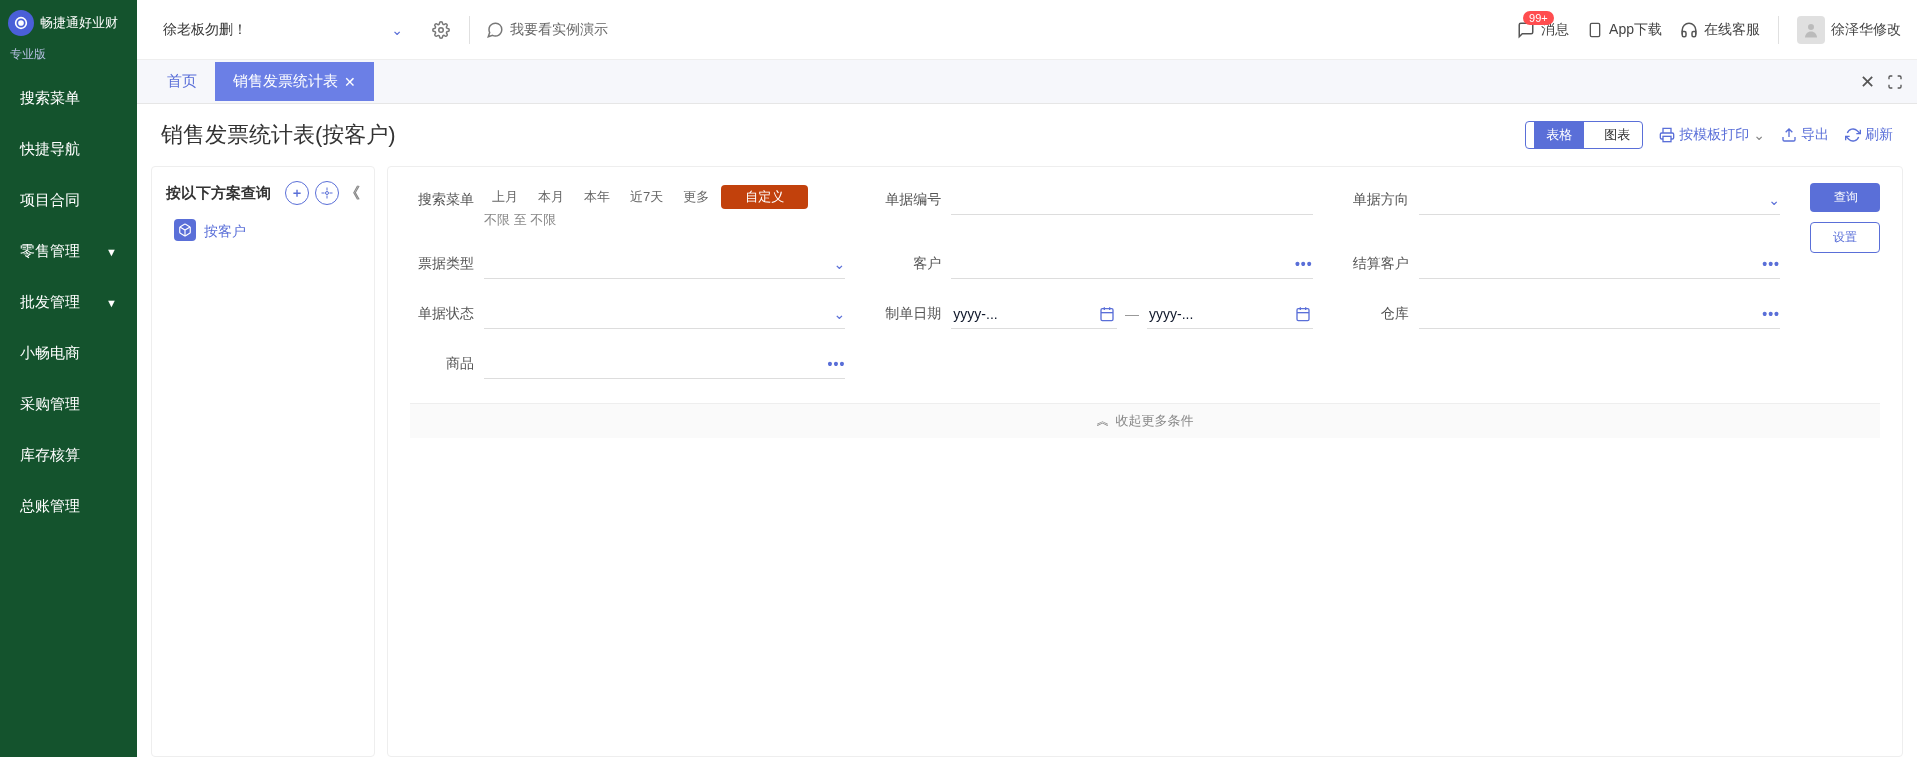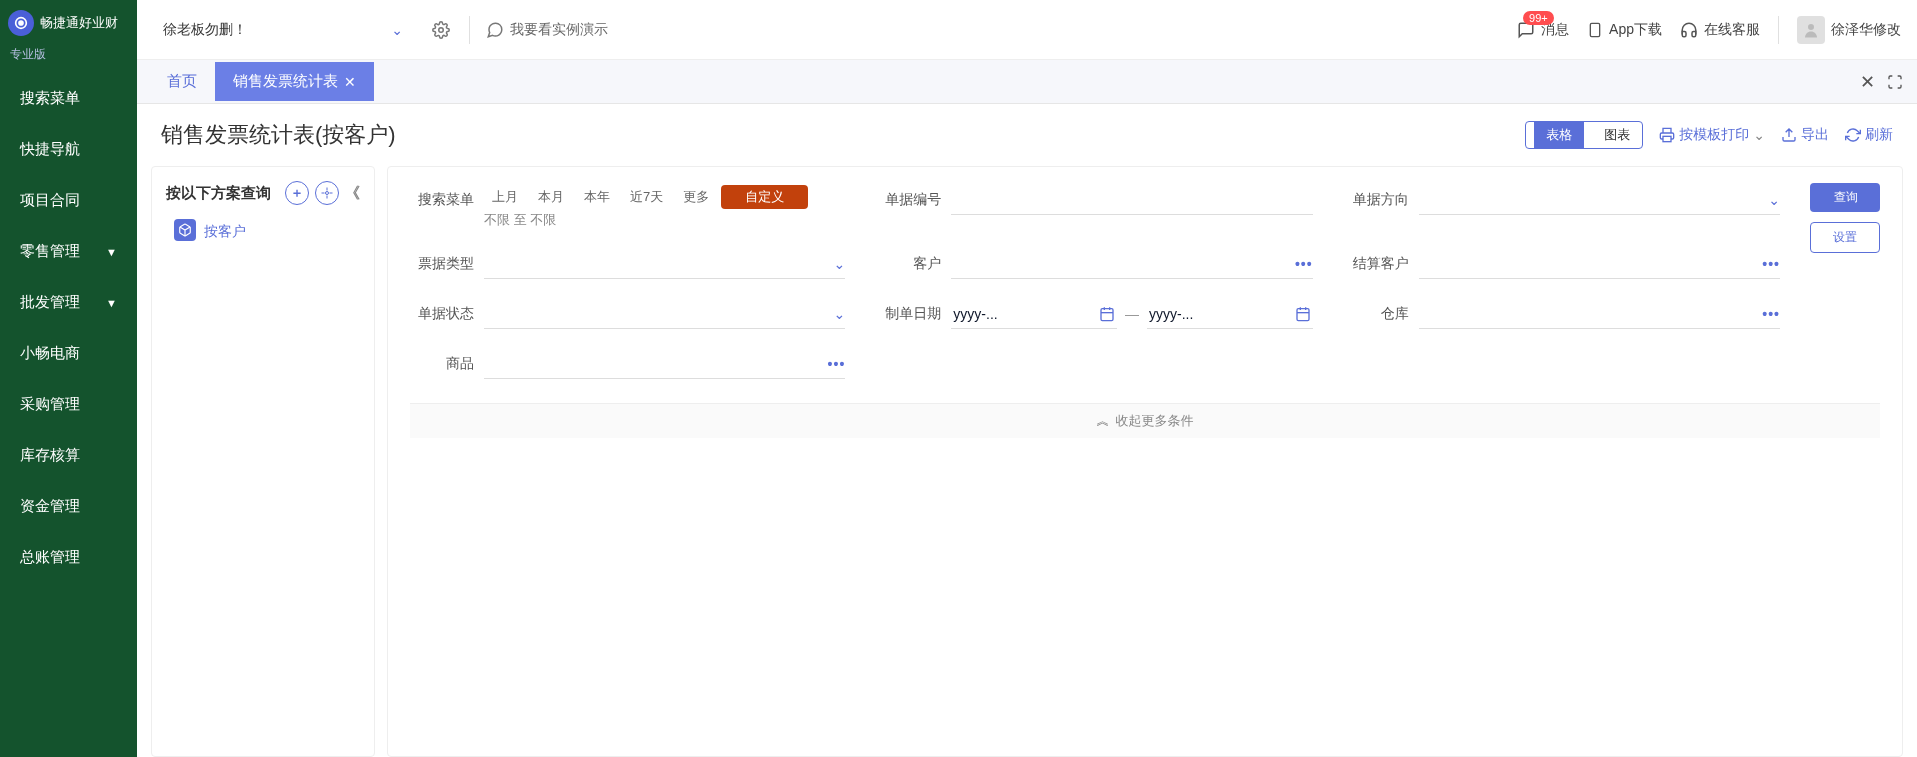--- a/index.html
+++ b/index.html
@@ -119,23 +119,20 @@
     <div class="nav-item">
         <span>小畅电商</span>
       </div>
     <div class="nav-item">
         <span>采购管理</span>
       </div>
     <div class="nav-item">
         <span>库存核算</span>
       </div>
     <div class="nav-item">
-        <span>资金管理</span>
-      </div>
-    <div class="nav-item">
         <span>总账管理</span>
       </div>
   </div>
 
   <div class="main">
 
     <div class="topbar">
       <div class="topbar-select">
         <span>徐老板勿删！</span>
         <span style="color:#5a6fd8">⌄</span>

